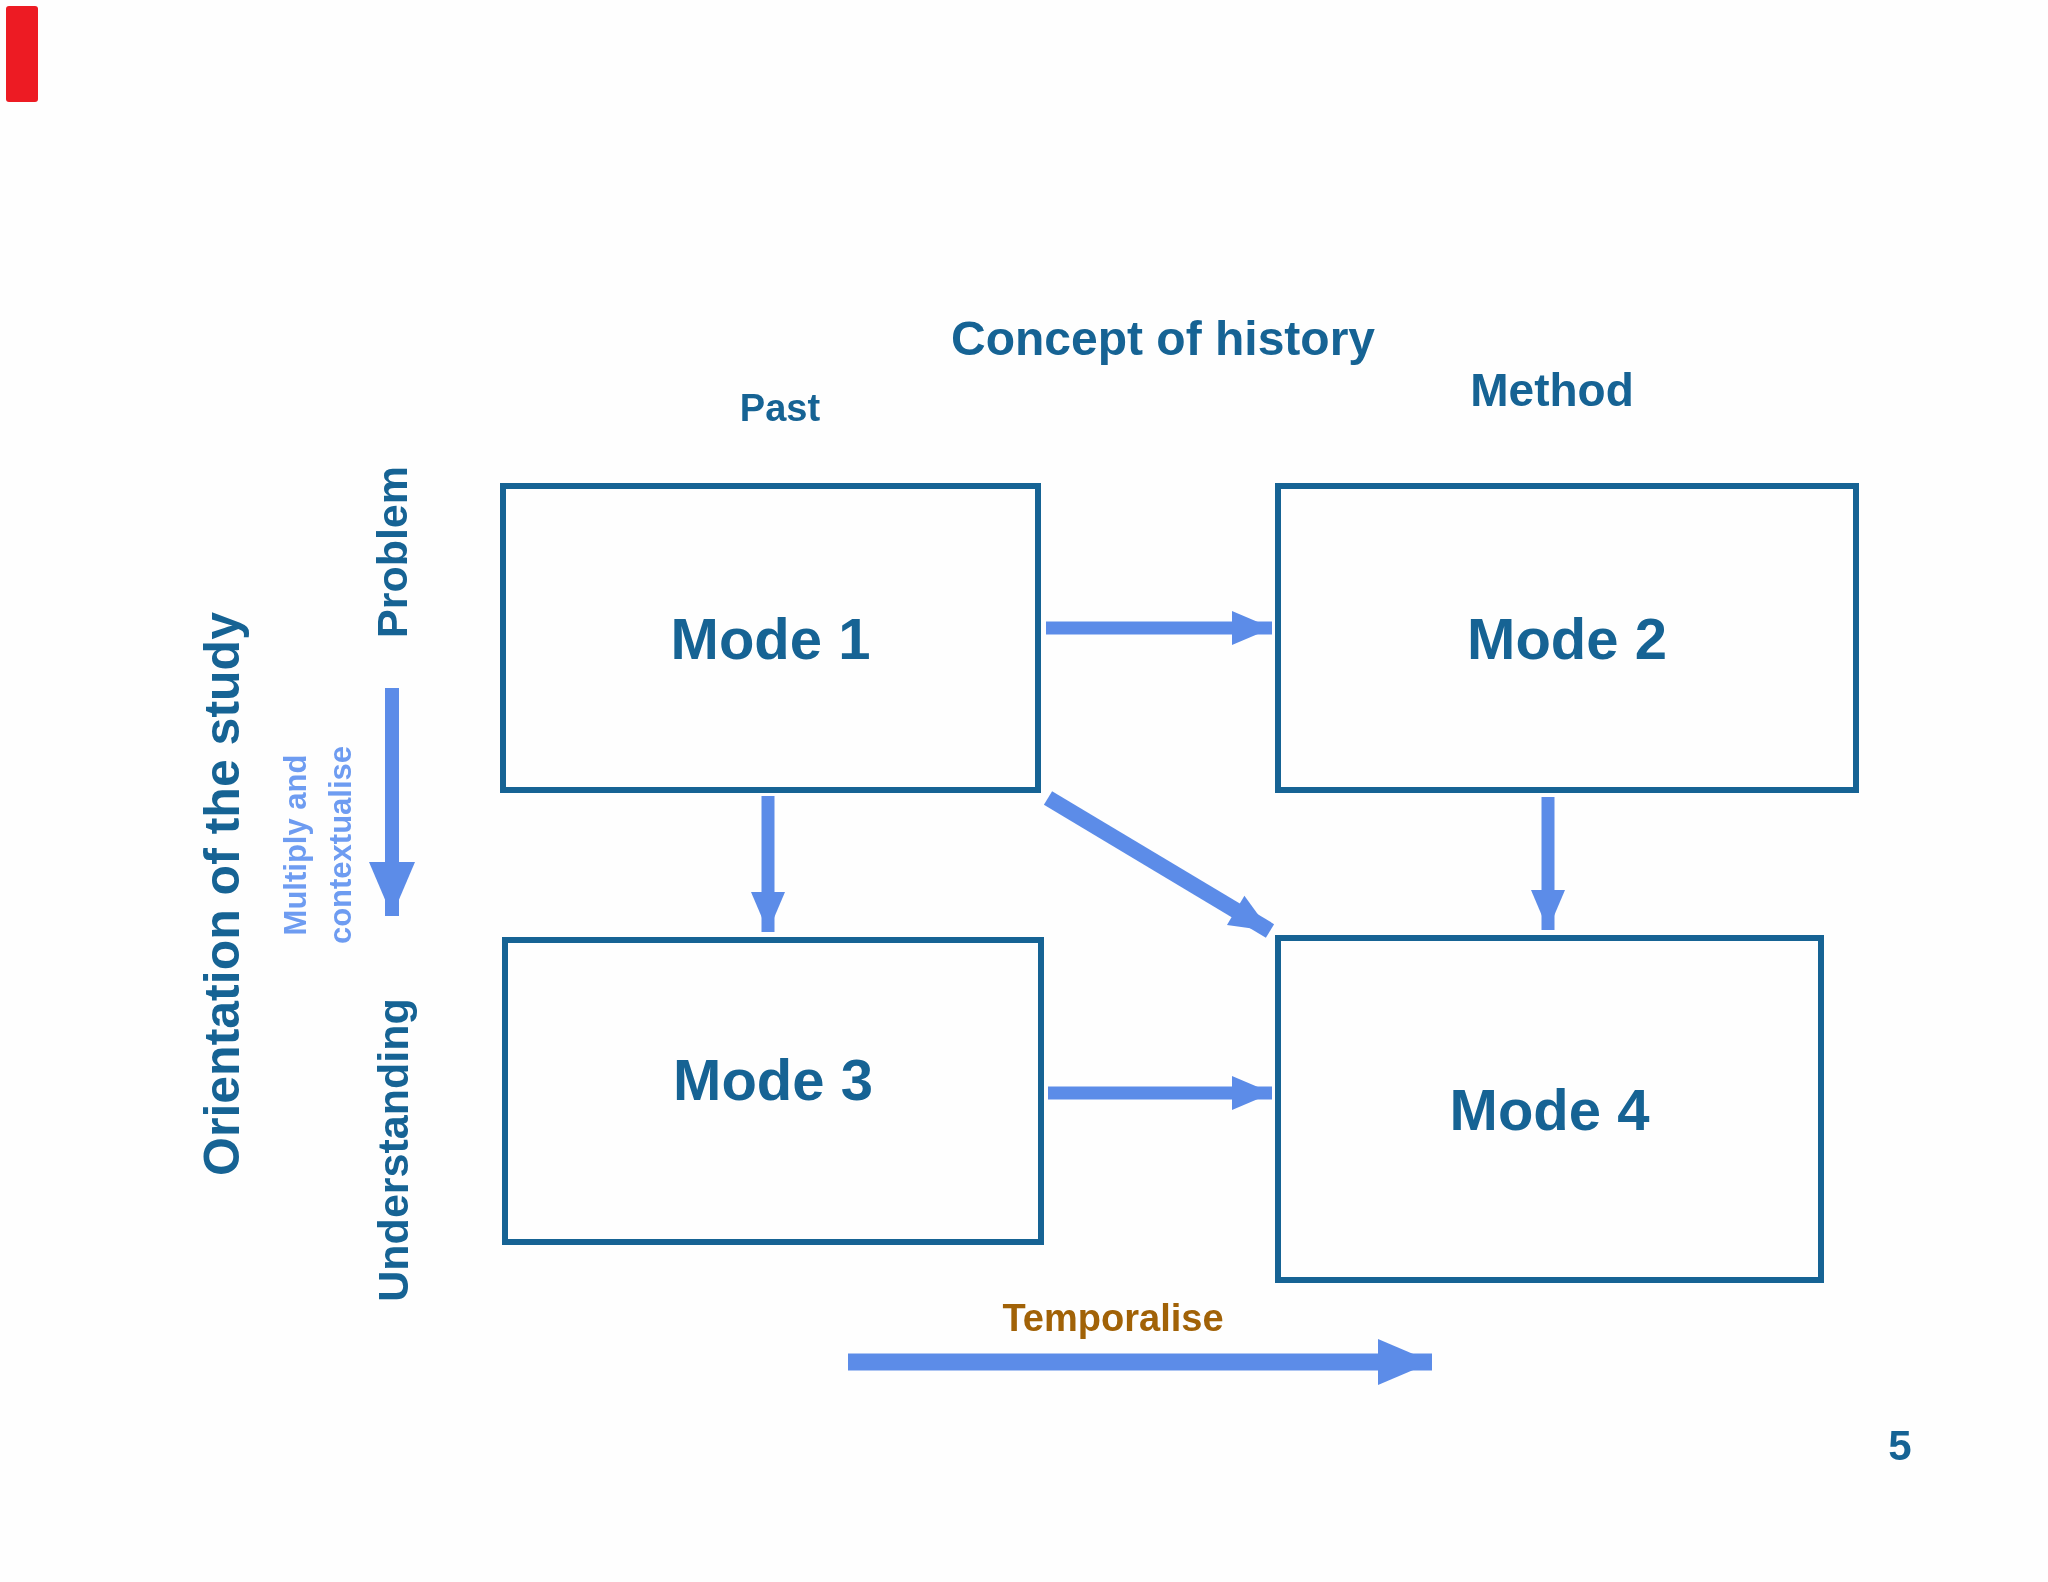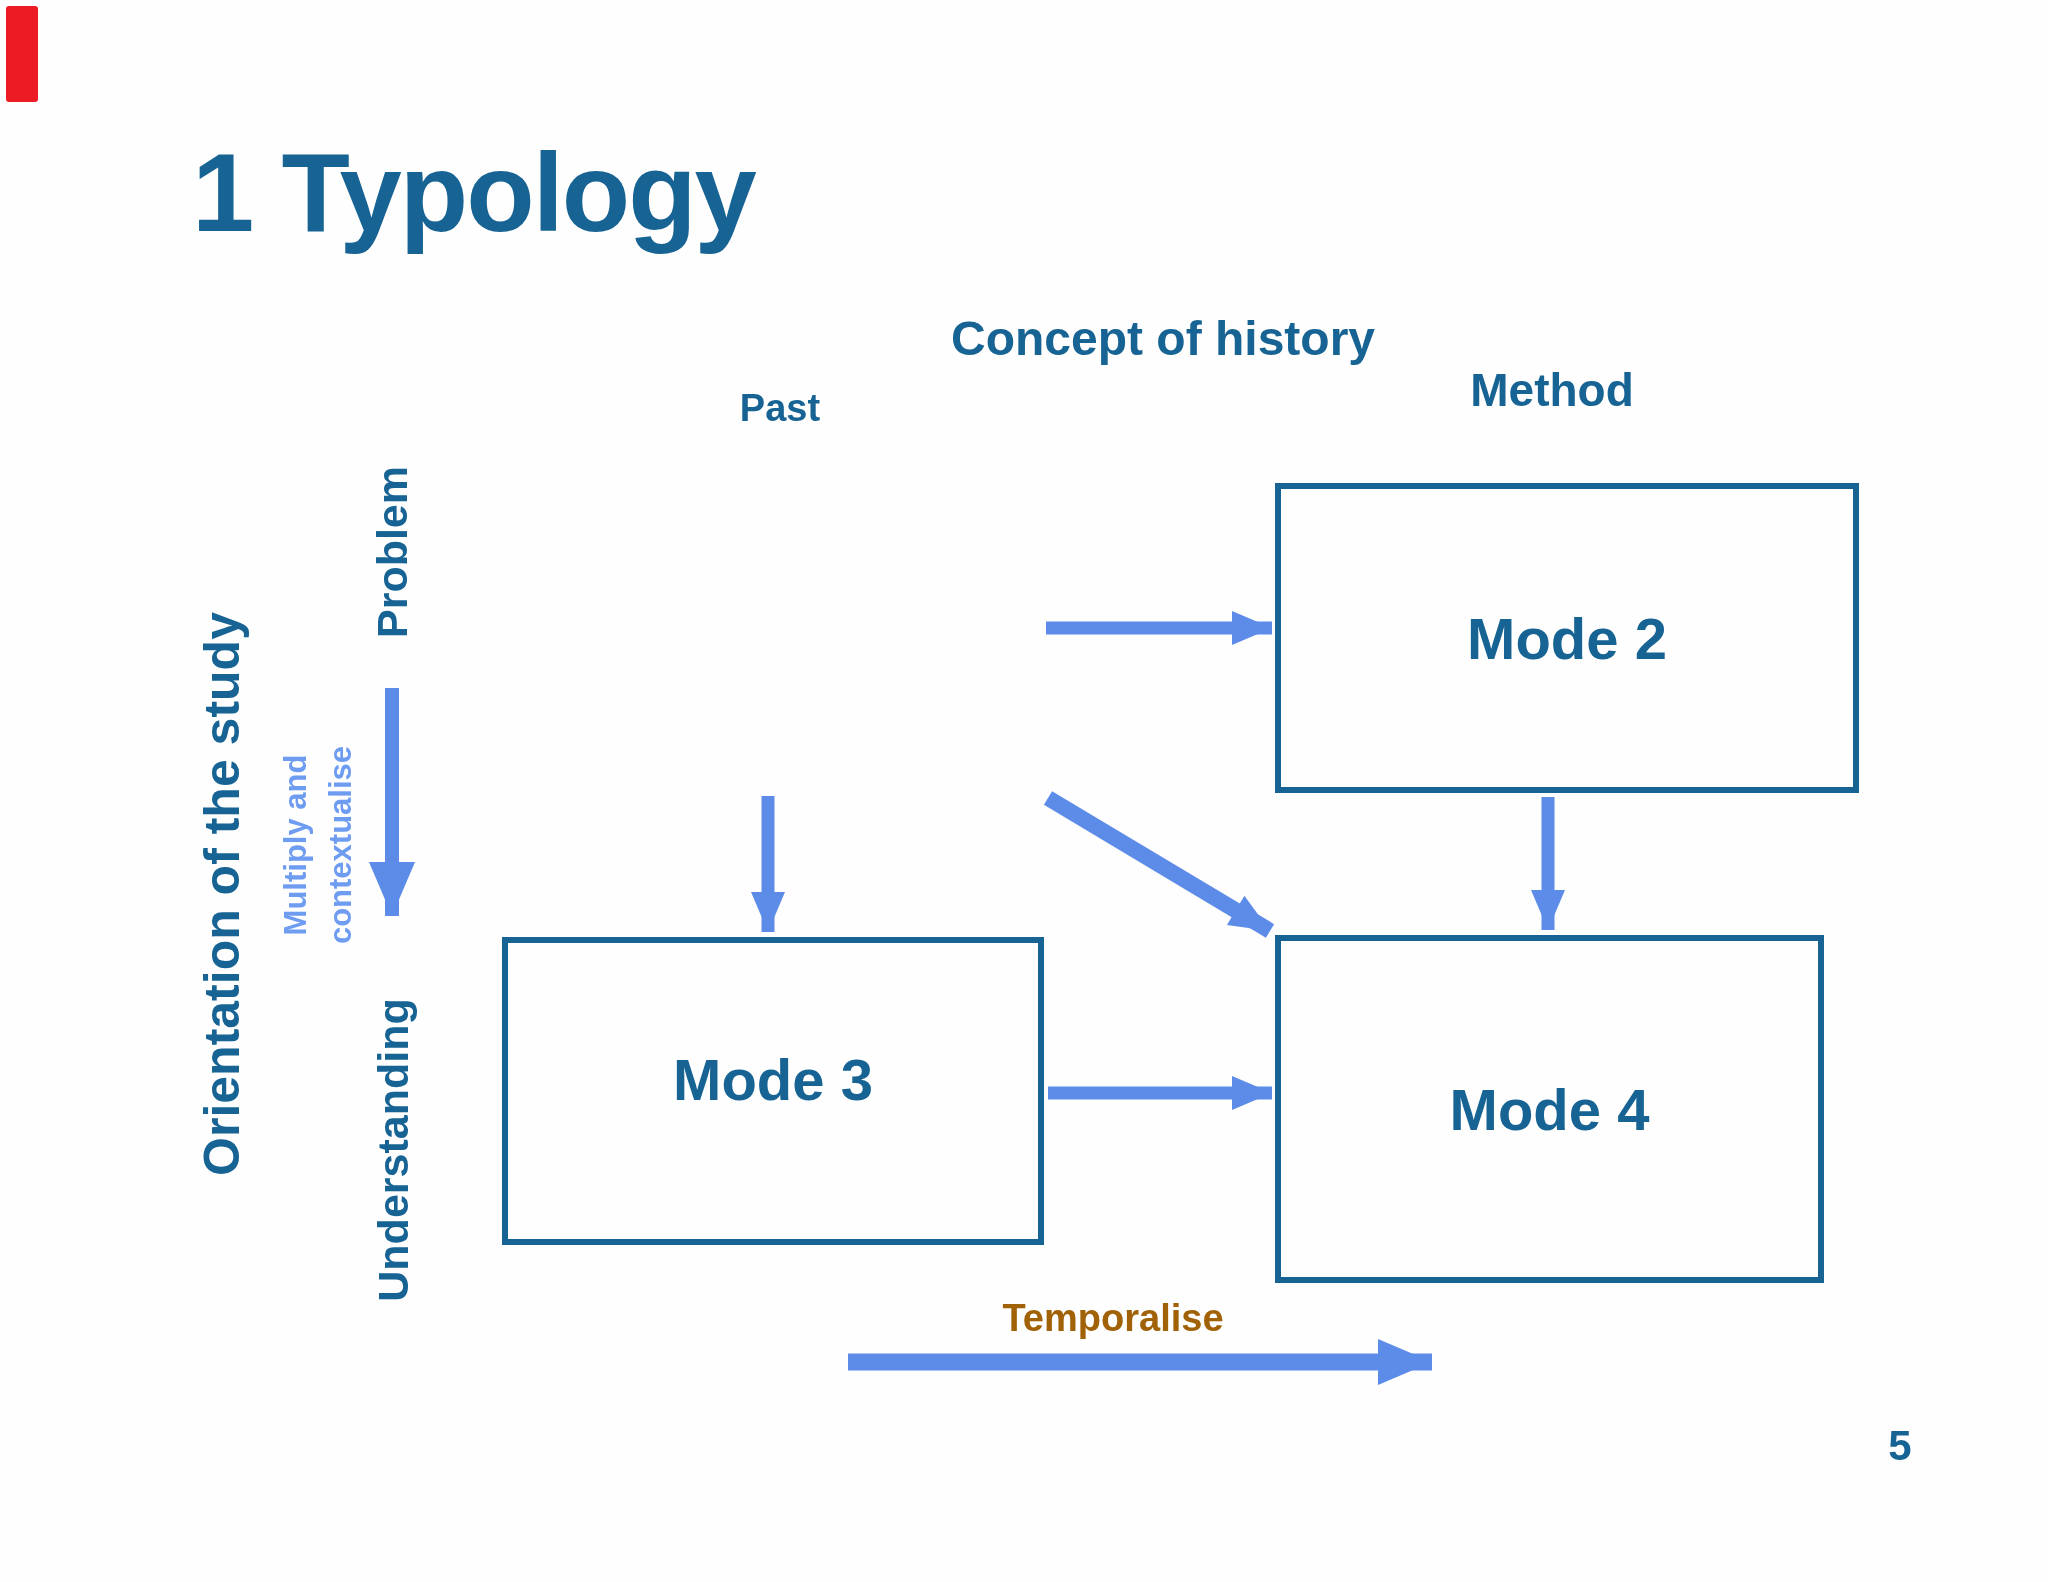--- a/index.html
+++ b/index.html
@@ -33,21 +33,20 @@
   .pagenum{left:1900px;top:1446px;font-size:42px;color:#166394;}
   .arrows{position:absolute;left:0;top:0;width:2048px;height:1582px;pointer-events:none;}
 </style>
 </head>
 <body>
 
 <div class="slide">
 
   <div class="red-marker"></div>
 
-  <div class="title">1 Typology</div>
 
   <div class="ctr concept">Concept of history</div>
   <div class="ctr past">Past</div>
   <div class="ctr method">Method</div>
 
   <div class="vlabel orientation">Orientation of the study</div>
   <div class="vlabel problem">Problem</div>
   <div class="vlabel understanding">Understanding</div>
 
   <div class="vlabel multiply">
@@ -66,20 +65,23 @@
     </defs>
     <line x1="1046" y1="628" x2="1272" y2="628" stroke="#5C8CE8" stroke-width="13" marker-end="url(#head)"></line>
     <line x1="768" y1="796" x2="768" y2="932" stroke="#5C8CE8" stroke-width="13" marker-end="url(#head)"></line>
     <line x1="1548" y1="797" x2="1548" y2="930" stroke="#5C8CE8" stroke-width="13" marker-end="url(#head)"></line>
     <line x1="1048" y1="1093" x2="1272" y2="1093" stroke="#5C8CE8" stroke-width="13" marker-end="url(#head)"></line>
     <line x1="1048" y1="798" x2="1270" y2="931" stroke="#5C8CE8" stroke-width="16" marker-end="url(#head)"></line>
     <line x1="392" y1="688" x2="392" y2="916" stroke="#5C8CE8" stroke-width="14" marker-end="url(#headBig)"></line>
     <line x1="848" y1="1362" x2="1432" y2="1362" stroke="#5C8CE8" stroke-width="17" marker-end="url(#headBig)"></line>
   </svg>
 
+  <div class="box box1">
+    <span>Mode 1</span>
+  </div>
   <div class="box box2">
     <span>Mode 2</span>
   </div>
   <div class="box box3">
     <span>Mode 3</span>
   </div>
   <div class="box box4">
     <span>Mode 4</span>
   </div>
 

